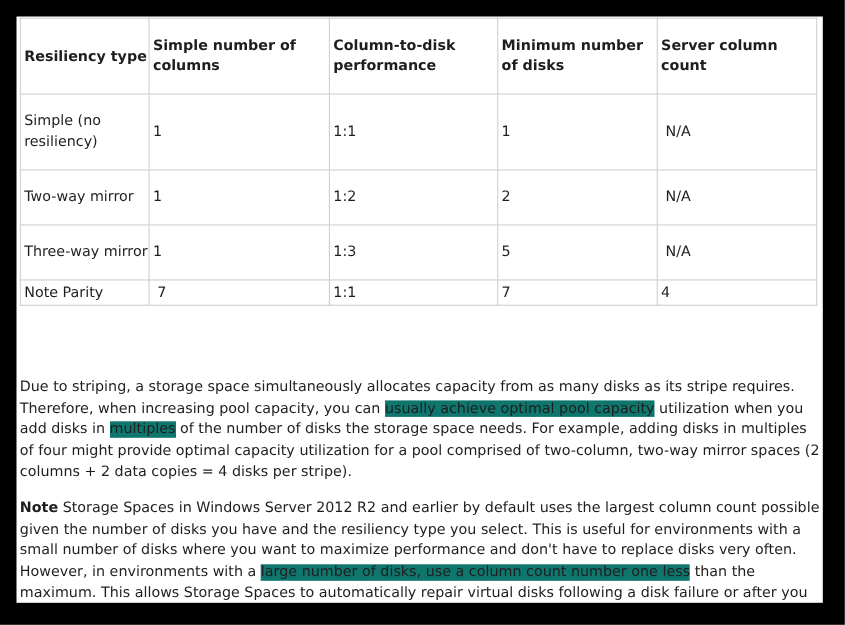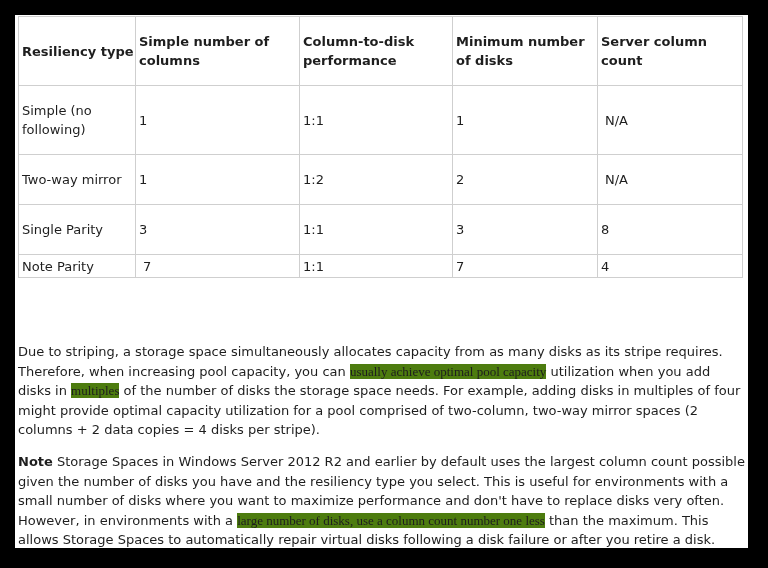--- a/index.html
+++ b/index.html
@@ -25,21 +25,21 @@
   tr.r1 td { height:68px; }
   tr.r2 td, tr.r3 td, tr.r4 td { height:49px;margin-left:32px; }
   tr.r5 td { height:22px; }
   .pad-left { padding-left:7px !important; }
   .para {
     position:absolute; left:3px; width:727px;
     font-size:13px; line-height:19.5px; color:#1e1e1e; margin:0;
   }
   .p1 { top:327px; }
   .p2 { top:437px; }
-  .hl { background:#4d7c0f;font-family:Liberation Serif, serif; }
+  .hl { background:#0f766e; }
   b.note { font-weight:bold; }
 </style>
 </head>
 <body>
 
 <div class="page">
   <table class="res">
     <colgroup>
       <col style="width:117px">
         <col style="width:164px">
@@ -51,39 +51,39 @@
       <tr>
         <th>Resiliency type</th>
         <th>Simple number of columns</th>
         <th>Column-to-disk performance</th>
         <th>Minimum number of disks</th>
         <th>Server column count</th>
       </tr>
     </thead>
     <tbody>
       <tr class="r1">
-        <td>Simple (no following)</td>
+        <td>Simple (no resiliency)</td>
         <td>1</td>
         <td>1:1</td>
         <td>1</td>
         <td class="pad-left">N/A</td>
       </tr>
       <tr class="r2">
         <td>Two-way mirror</td>
         <td>1</td>
         <td>1:2</td>
         <td>2</td>
         <td class="pad-left">N/A</td>
       </tr>
-      <tr class="r4">
-        <td>Single Parity</td>
-        <td>3</td>
-        <td>1:1</td>
-        <td>3</td>
-        <td>8</td>
+      <tr class="r3">
+        <td>Three-way mirror</td>
+        <td>1</td>
+        <td>1:3</td>
+        <td>5</td>
+        <td class="pad-left">N/A</td>
       </tr>
       <tr class="r5">
         <td>Note Parity</td>
         <td class="pad-left">7</td>
         <td>1:1</td>
         <td>7</td>
         <td>4</td>
       </tr>
     </tbody>
   </table>

